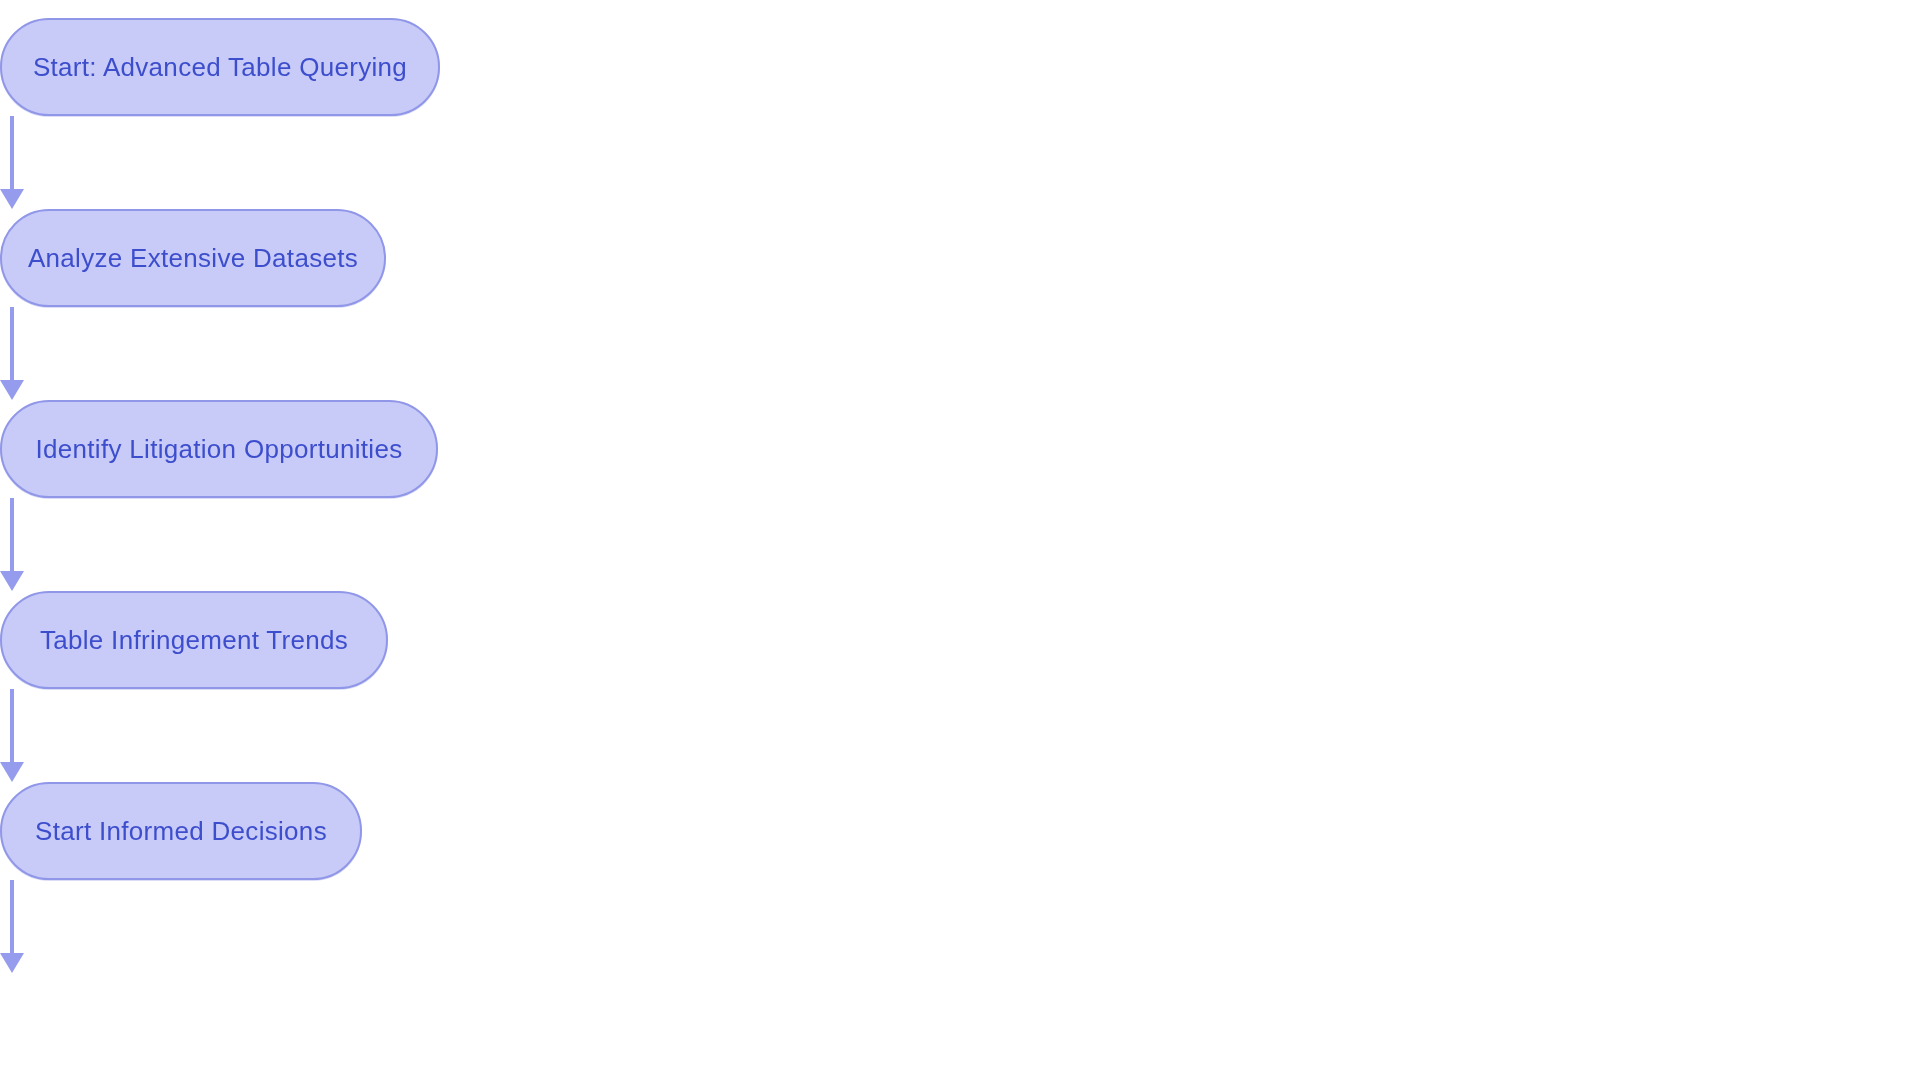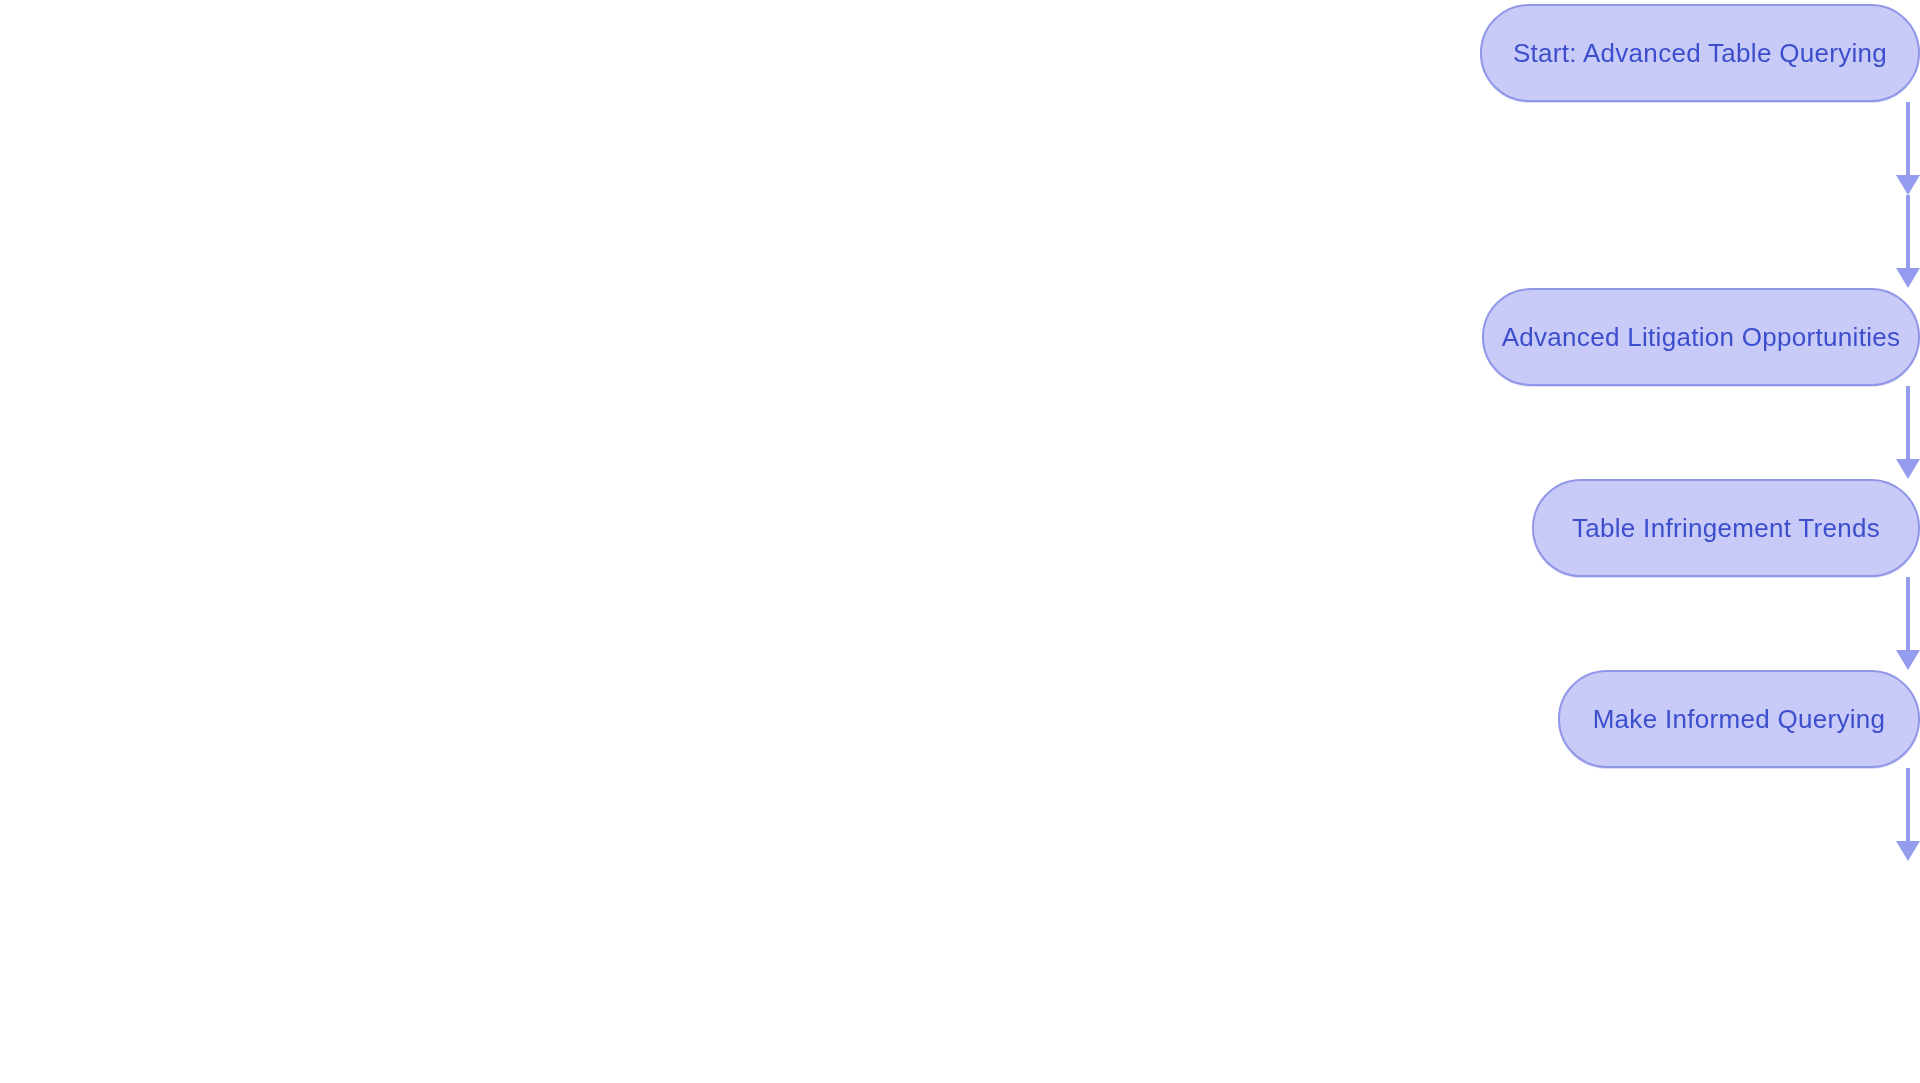--- a/index.html
+++ b/index.html
@@ -15,22 +15,22 @@
     height: 1083px;
     background: var(--background);
     font-family: "Liberation Sans", sans-serif;
     overflow: hidden;
   }
   .canvas {
     width: 1920px;
     height: 973px;
     display: flex;
     flex-direction: column;
-    align-items: flex-end;
-    padding-top: 4px;
+    align-items: flex-start;
+    padding-top: 18px;
   }
   .node {
     height: 98px;
     border-radius: 49px;
     background: var(--node_fill);
     border: 2px solid var(--node_border);
     display: flex;
     align-items: center;
     justify-content: center;
     flex: 0 0 auto;
@@ -75,46 +75,49 @@
 
   <div class="node n1">
     <span>Start: Advanced Table Querying</span>
   </div>
 
   <div class="arrow">
     <div class="line"></div>
     <div class="head"></div>
   </div>
 
+  <div class="node n2">
+    <span>Analyze Extensive Datasets</span>
+  </div>
 
   <div class="arrow">
     <div class="line"></div>
     <div class="head"></div>
   </div>
 
   <div class="node n3">
-    <span>Advanced Litigation Opportunities</span>
+    <span>Identify Litigation Opportunities</span>
   </div>
 
   <div class="arrow">
     <div class="line"></div>
     <div class="head"></div>
   </div>
 
   <div class="node n4">
     <span>Table Infringement Trends</span>
   </div>
 
   <div class="arrow">
     <div class="line"></div>
     <div class="head"></div>
   </div>
 
   <div class="node n5">
-    <span>Make Informed Querying</span>
+    <span>Start Informed Decisions</span>
   </div>
 
   <div class="arrow">
     <div class="line"></div>
     <div class="head"></div>
   </div>
 
 
 </div>
 

